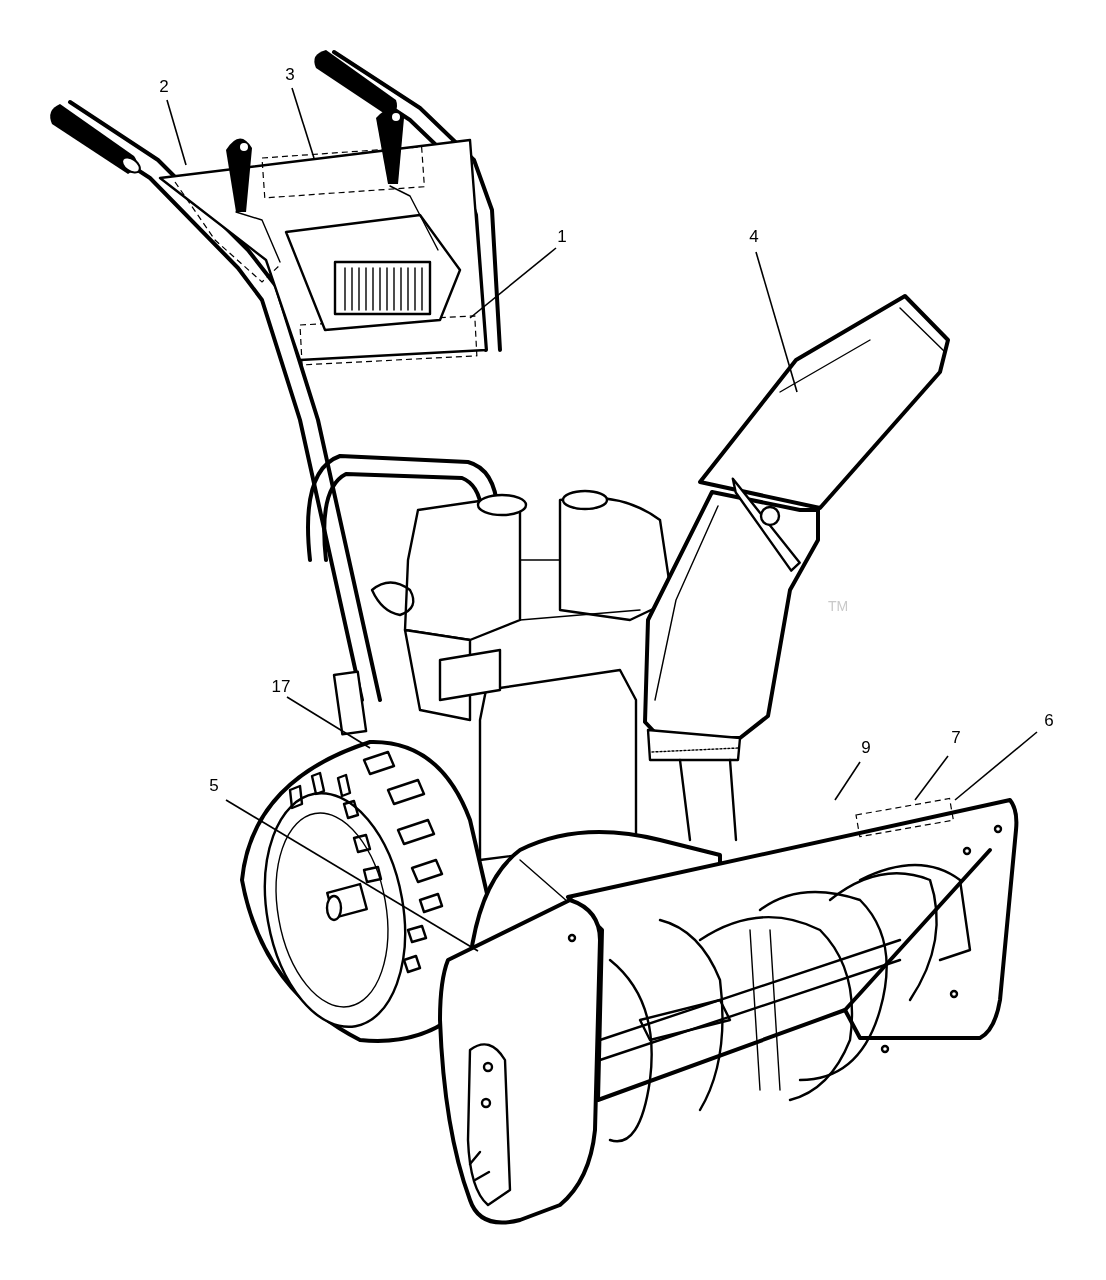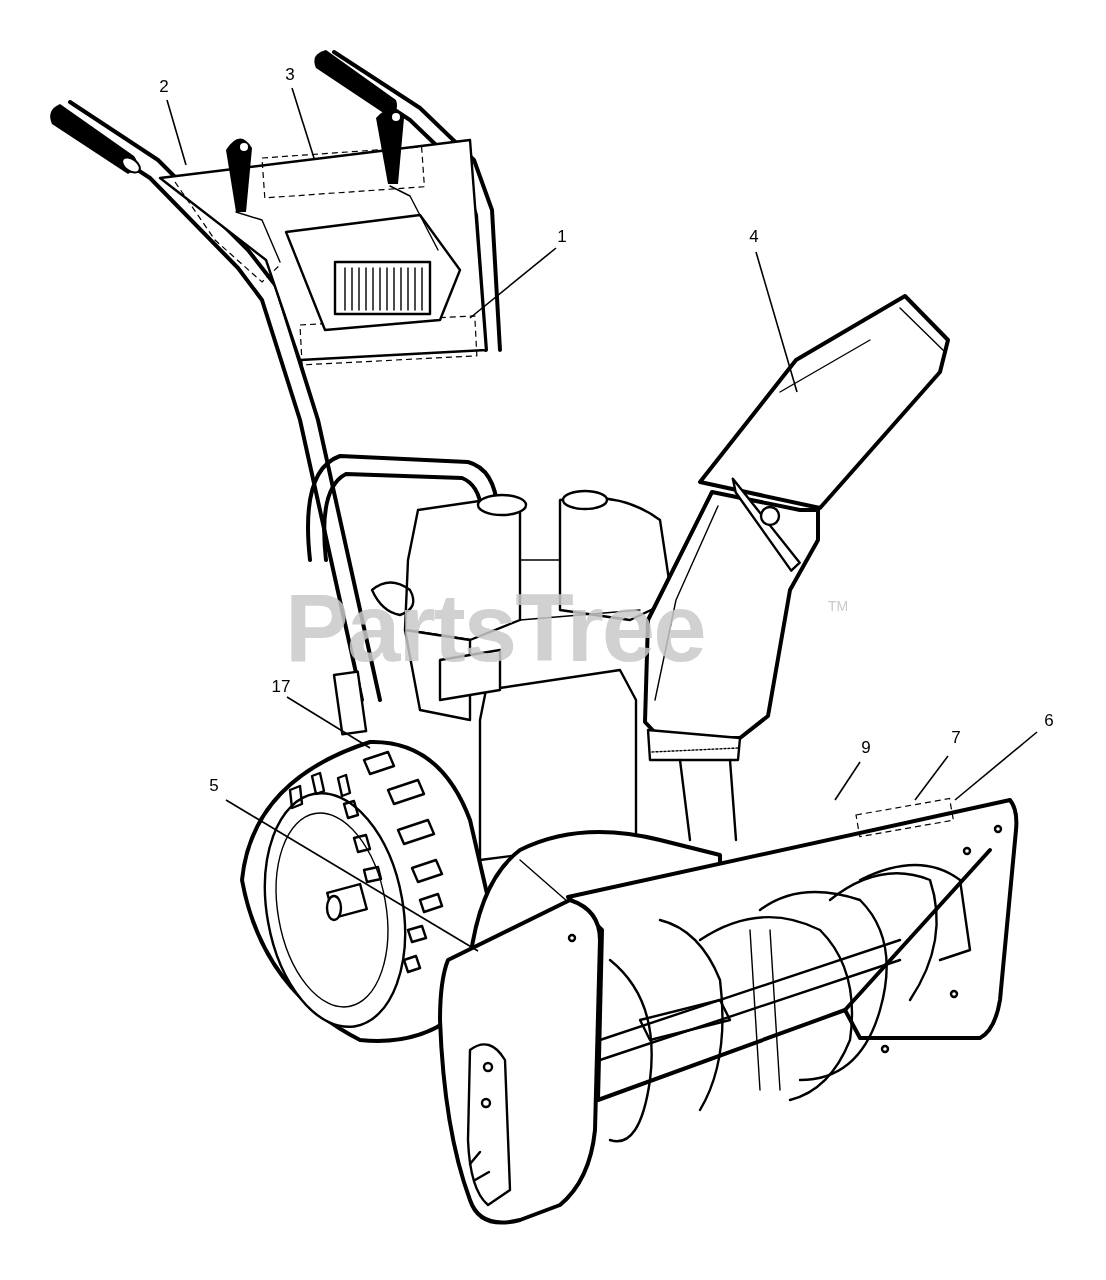--- a/index.html
+++ b/index.html
@@ -137,21 +137,20 @@
         <line x1="292" y1="88" x2="314" y2="158" class="leader"></line>
         <line x1="756" y1="252" x2="797" y2="392" class="leader"></line>
         <line x1="226" y1="800" x2="478" y2="951" class="leader"></line>
         <line x1="1037" y1="732" x2="955" y2="800" class="leader"></line>
         <line x1="948" y1="756" x2="915" y2="800" class="leader"></line>
         <line x1="860" y1="762" x2="835" y2="800" class="leader"></line>
         <line x1="287" y1="697" x2="370" y2="748" class="leader"></line>
       </g>
 </svg>
 
-<div class="wm">PartsTree</div>
 <div class="tm">TM</div>
 
 <div class="callout" style="left:562px;top:236px">1</div>
 <div class="callout" style="left:164px;top:86px">2</div>
 <div class="callout" style="left:290px;top:74px">3</div>
 <div class="callout" style="left:754px;top:236px">4</div>
 <div class="callout" style="left:214px;top:785px">5</div>
 <div class="callout" style="left:1049px;top:720px">6</div>
 <div class="callout" style="left:956px;top:737px">7</div>
 <div class="callout" style="left:866px;top:747px">9</div>

